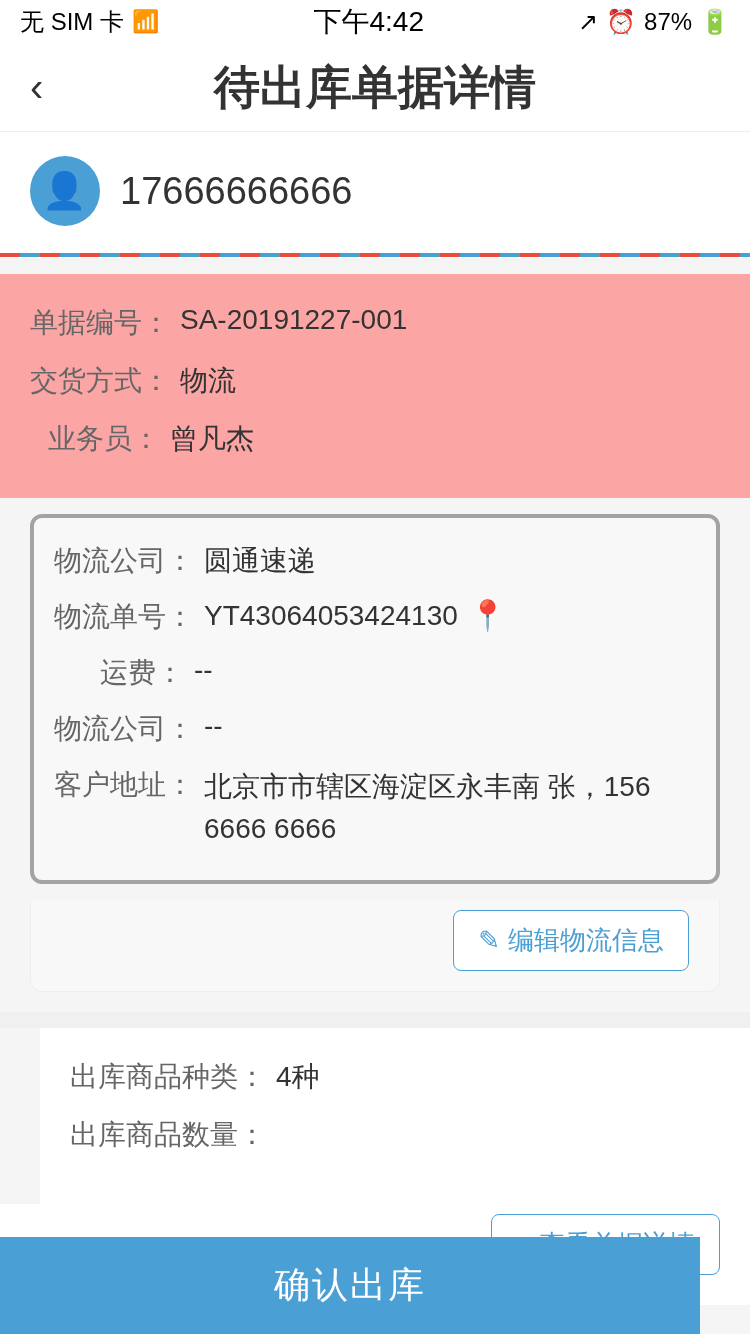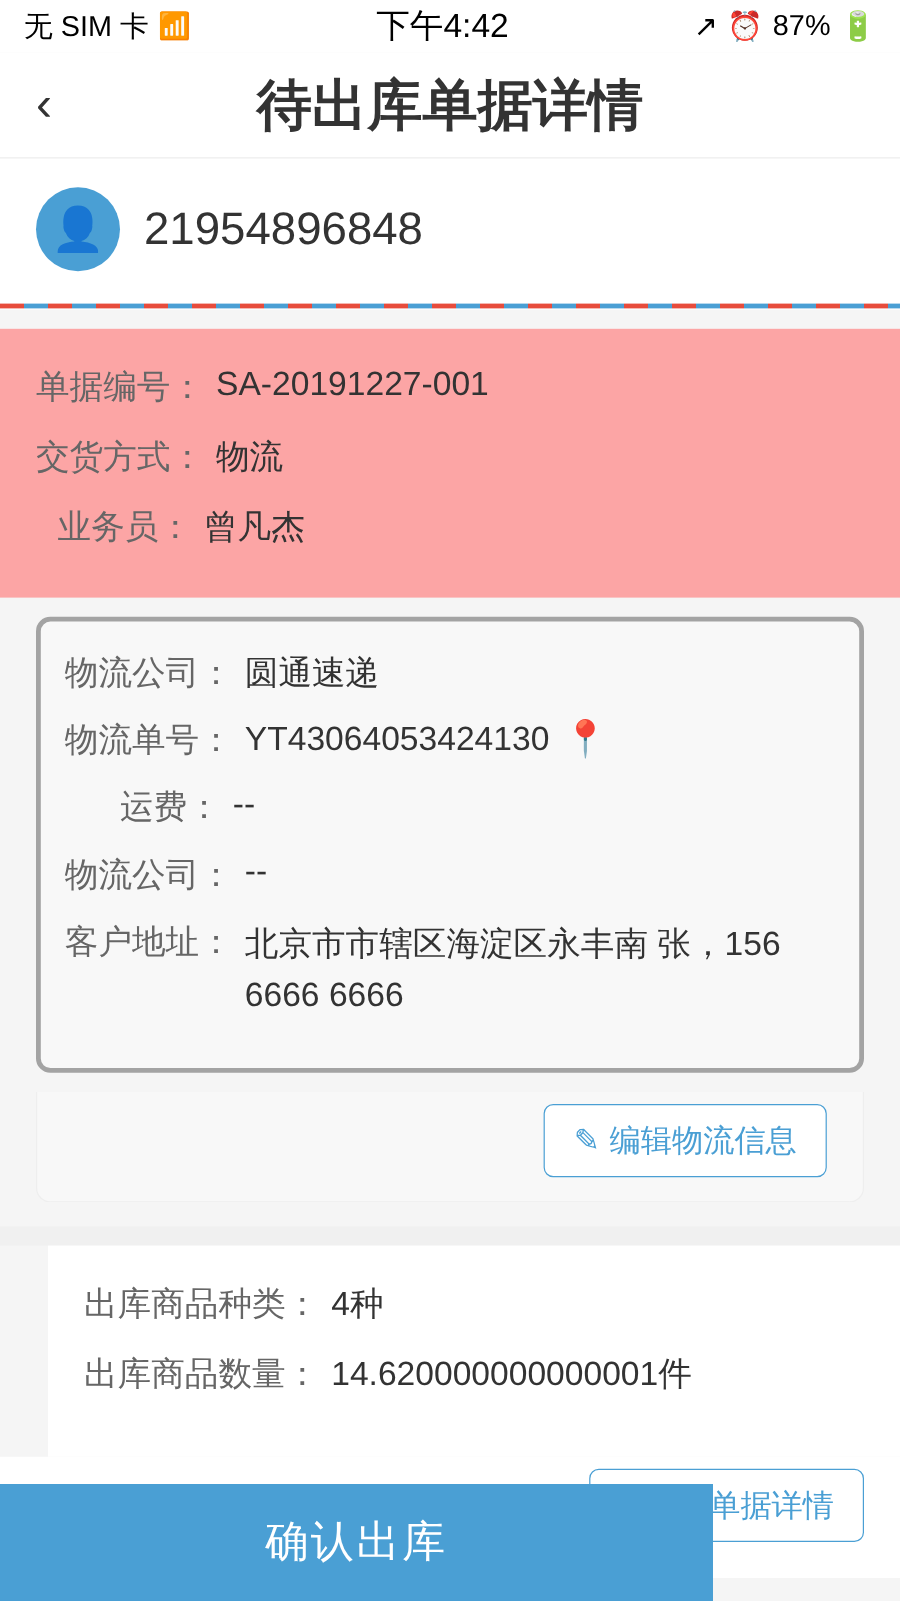--- a/index.html
+++ b/index.html
@@ -137,21 +137,21 @@
       margin: 16px 30px;
       padding: 24px 20px;
       border: 4px solid #a3a3a3;
     }
     .logistics-row {
       display: flex;
       align-items: flex-start;
       margin-bottom: 18px;
       font-size: 28px;
     }
-    .logistics-row:last-child { margin-bottom: 16px; }
+    .logistics-row:last-child { margin-bottom: 6px; }
     .logistics-label {
       color: #666;
       min-width: 140px;
       text-align: right;
       padding-right: 10px;
       flex-shrink: 0;
       white-space: nowrap;
     }
     .logistics-value {
       color: #333;
@@ -250,21 +250,21 @@
       background: #f5f5f5;
       flex: 1;
       min-height: 200px;
     }
 
     
     .confirm-btn-container {
       position: fixed;
       bottom: 0;
       left: 0;
-      width: 594px;
+      width: 700px;
       background: #4a9fd4;
       padding: 24px 0;
       display: flex;
       justify-content: center;
       align-items: center;
     }
     .confirm-btn {
       color: #fff;
       font-size: 36px;
       font-weight: 500;
@@ -299,21 +299,21 @@
 
   <div class="nav-bar">
     <div class="nav-back">‹</div>
     <div class="nav-title">待出库单据详情</div>
   </div>
 
   <div class="customer-header">
     <div class="customer-avatar">
       <span>👤</span>
     </div>
-    <div class="customer-phone">21954896848</div>
+    <div class="customer-phone">17666666666</div>
   </div>
 
   <div class="dashed-divider"></div>
 
   <div class="info-section">
     <div class="info-row">
       <span class="info-label">单据编号：</span>
       <span class="info-value">SA-20191227-001</span>
     </div>
     <div class="info-row">
@@ -361,21 +361,20 @@
 
   <div class="section-divider"></div>
 
   <div class="product-section">
     <div class="product-row">
       <span class="product-label">出库商品种类：</span>
       <span class="product-value">4种</span>
     </div>
     <div class="product-row">
       <span class="product-label">出库商品数量：</span>
-      <span class="product-value">14.620000000000001件</span>
     </div>
   </div>
 
   <div class="view-detail-container">
     <button class="view-detail-btn">
       <span>≡</span>
       <span>查看单据详情</span>
     </button>
   </div>
 

